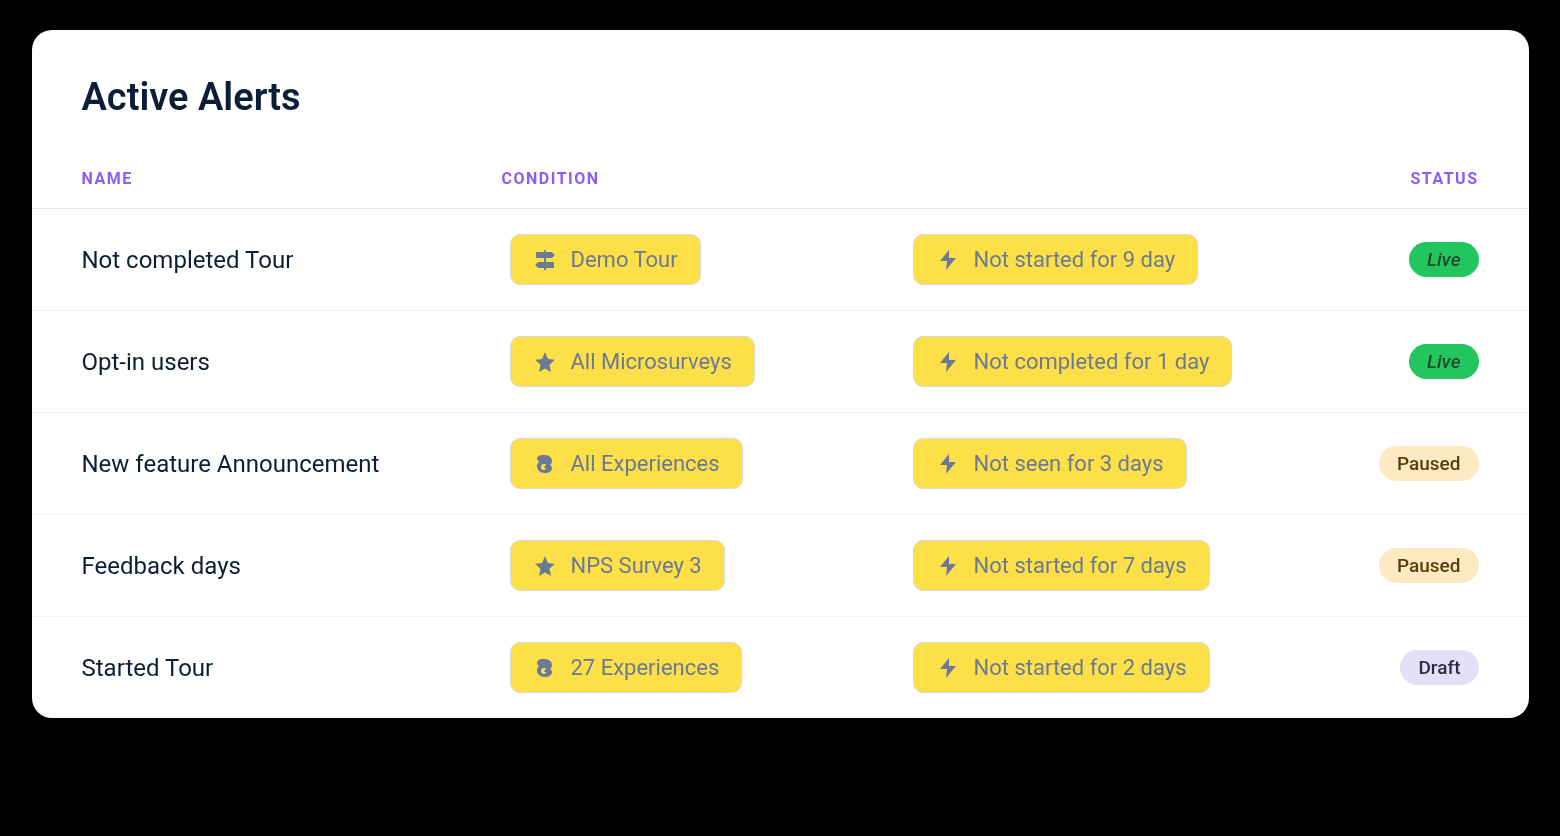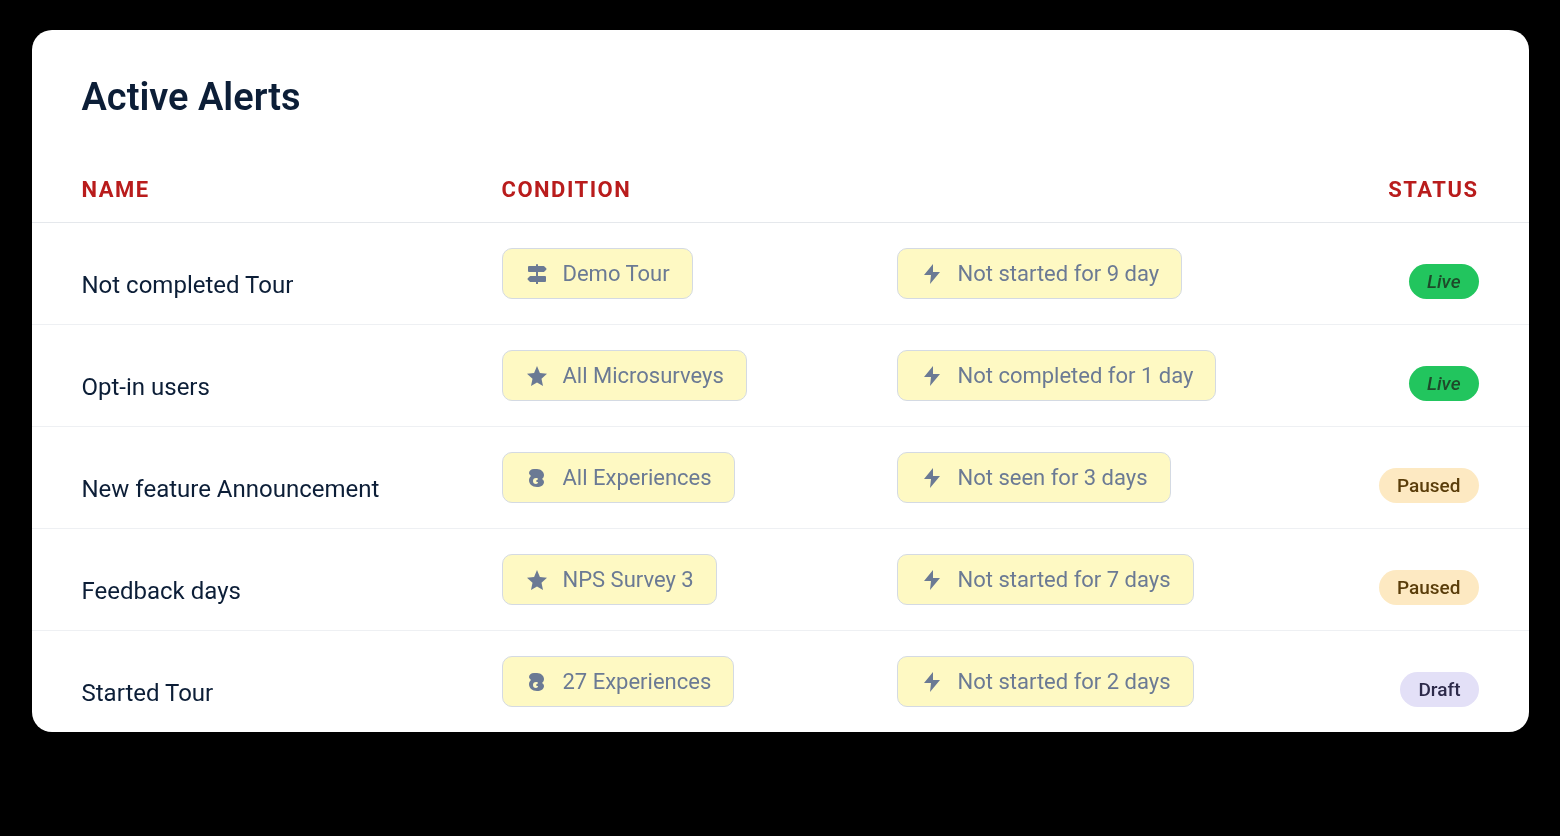--- a/index.html
+++ b/index.html
@@ -45,51 +45,51 @@
     }
     .col-cond {
       width: 445px;
       flex-shrink: 0;
     }
     .col-status {
       flex: 1;
       text-align: right;
     }
     .th {
-      font-size: 22px;
+      font-size: 16px;
       font-weight: 700;
       letter-spacing: 1.5px;
-      color: #b91c1c;
+      color: #8b5cf6;
       text-transform: uppercase;
-      margin-top: 8px;
     }
     .row {
       display: flex;
-      align-items: flex-end;
+      align-items: center;
       padding: 25px 50px;
       border-bottom: 1px solid #eef0f3;
+      gap: 8px;
     }
     .row:last-child {
       border-bottom: none;
     }
     .name-text {
       font-size: 24px;
       color: #0c1e37;
       font-weight: 400;
     }
     .chip {
       display: inline-flex;
       align-items: center;
       gap: 14px;
       border: 1.5px solid #d4dae3;
       border-radius: 10px;
       padding: 12px 22px;
       font-size: 22px;
       color: #6b7a94;
-      background: #fef9c3;
+      background: #fde047;
     }
     .chip-icon {
       width: 24px;
       height: 24px;
       display: flex;
       align-items: center;
       justify-content: center;
       flex-shrink: 0;
     }
     .chip-icon svg {

